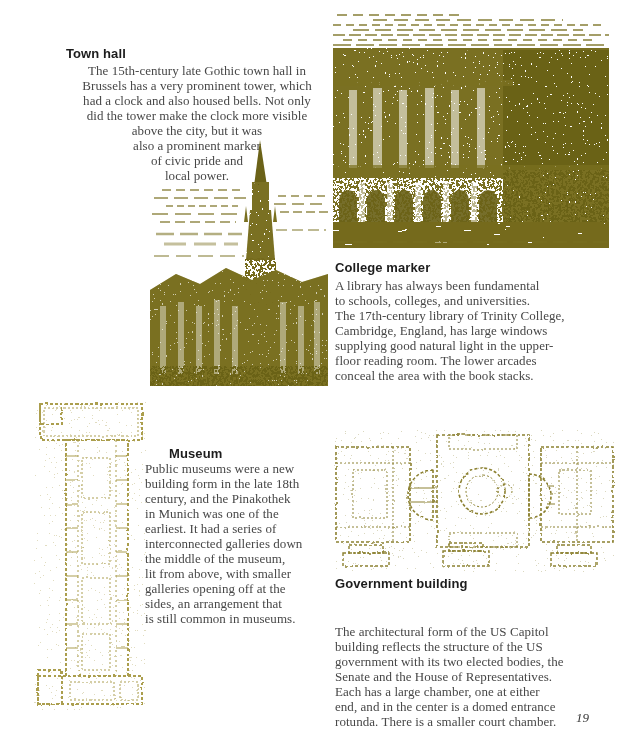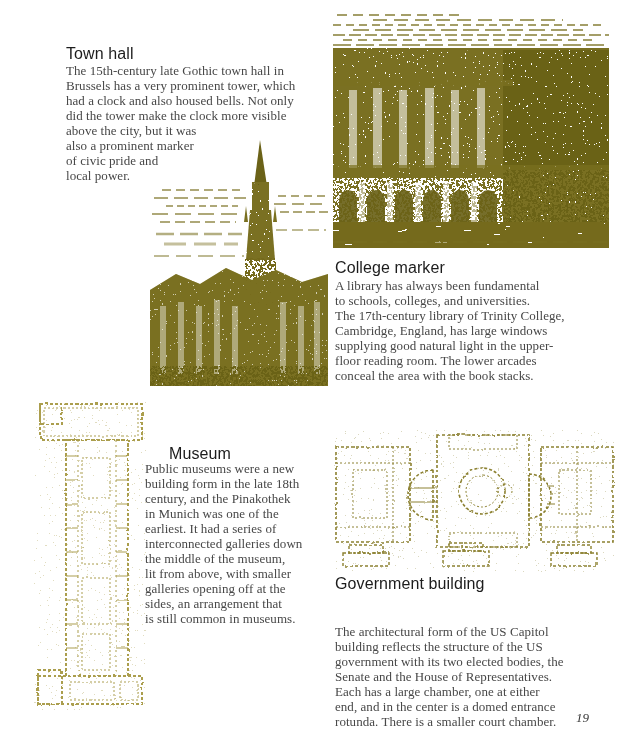--- a/index.html
+++ b/index.html
@@ -5,32 +5,32 @@
   * { margin:0; padding:0; box-sizing:border-box; }
   html,body { background:#ffffff; }
   .page {
     position:relative; width:619px; height:754px; margin:0 auto;
     background:#ffffff; overflow:hidden;
     font-family:"Liberation Serif", serif;
   }
   .heading {
     position:absolute;
     font-family:"Liberation Sans", sans-serif;
-    font-weight:normal; font-size:16px; line-height:15px;
+    font-weight:bold; font-size:13px; line-height:15px;
     color:#1c1c1c; letter-spacing:0.1px;
   }
   .body-text {
     position:absolute;
     font-family:"Liberation Serif", serif;
     font-size:13px; line-height:15px; color:#474747;
     white-space:pre-line; letter-spacing:0.05px;
   }
   .illus { position:absolute; }
   #th-heading   { left:66px;  top:46px;  }
-  #th-body      { left:66px;  top:63px;  width:262px; }
+  #th-body      { left:66px;  top:63px;  width:262px;text-align:center; }
   #lib-illus    { left:333px; top:10px;  }
   #cl-heading   { left:335px; top:260px; }
   #cl-body      { left:335px; top:278px; width:278px; }
   #th-illus     { left:148px; top:138px; }
   #mus-illus    { left:34px;  top:402px; }
   #mus-heading  { left:145px; top:446px;margin-left:24px; }
   #mus-body     { left:145px; top:461px; width:192px; }
   #cap-illus    { left:333px; top:430px; }
   #gov-heading  { left:335px; top:576px; }
   #gov-body     { left:335px; top:624px; width:278px; }

